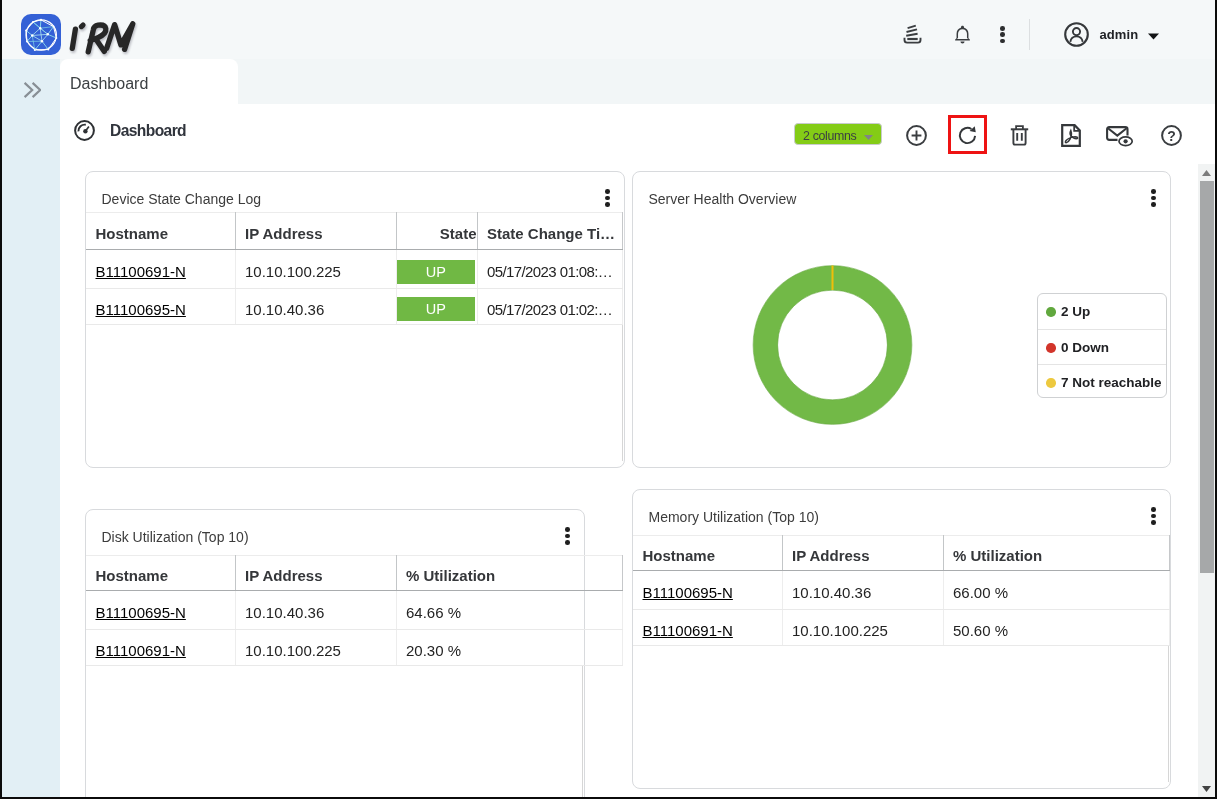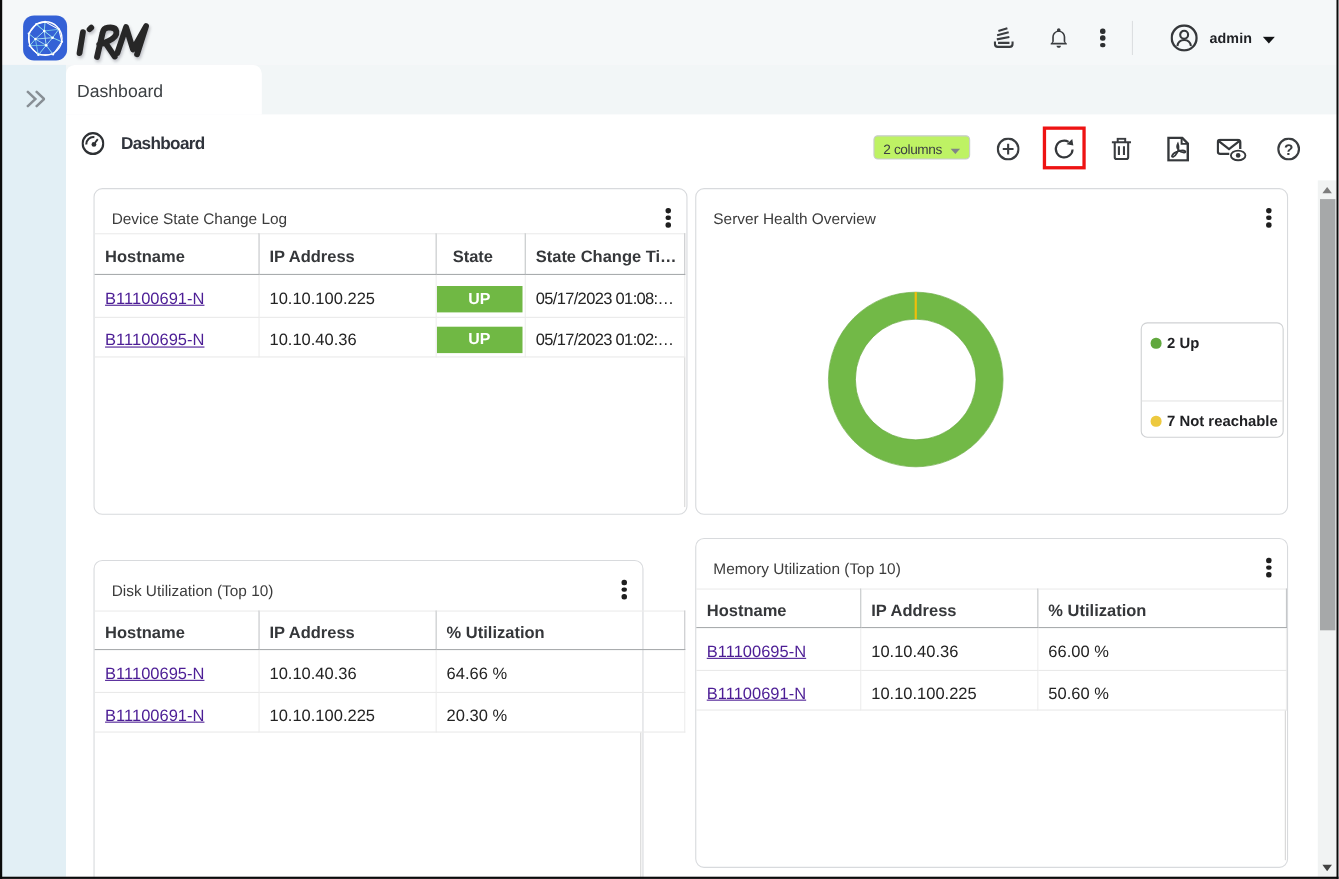--- a/index.html
+++ b/index.html
@@ -26,21 +26,21 @@
   
   .hic { color:#3a3d40; }
   #hdr-divider { left:1029px; top:19px; width:1px; height:31px; background:#dcdfe1; }
   #admin { left:1099.5px; top:27px; font-size:13px; font-weight:bold; color:#202226; letter-spacing:0.1px; }
 
   
   #chev { left:22.5px; top:82px; width:18px; height:16px; }
 
   
   #pgtitle { left:110px; top:121.5px; font-size:15.6px; letter-spacing:-0.6px; font-weight:bold; color:#30343c; }
-  #sel { left:794px; top:123px; width:88px; height:22px; border:1px solid #c8cbcd; border-radius:4px; background:#bef264; }
+  #sel { left:794px; top:123px; width:88px; height:22px; border:1px solid #c8cbcd; border-radius:4px; background:#84cc16; }
   #sel span { position:absolute; left:8px; top:4.5px; font-size:12.4px; letter-spacing:-0.35px; color:#3c4043; }
   #redbox { left:948px; top:115px; width:39px; height:39px; border:3px solid #ee1313; }
 
   
   .card { background:#fff; border:1px solid #d8dadd; border-radius:8px; }
   #card1 { left:85px; top:171px; width:540px; height:297px; }
   #card2 { left:632px; top:171px; width:539px; height:297px; }
   #card3 { left:85px; top:509px; width:500px; height:300px; }
   #card4 { left:632px; top:489px; width:539px; height:300px; }
   .ctitle { position:absolute; left:15.5px; top:18.5px; font-size:14px; color:#3c3c3c; }
@@ -51,24 +51,24 @@
   
   table { border-collapse:collapse; table-layout:fixed; width:537px; position:absolute; left:0; top:40px; }
   th { white-space:nowrap; overflow:hidden; font-size:15px; font-weight:bold; color:#35373a; text-align:left; padding:4px 0 0 9.5px;
        border-right:1px solid #c3c6c8; border-top:1px solid #ececec; border-bottom:1px solid #a9acae; }
   td { white-space:nowrap; overflow:hidden; font-size:15px; color:#232323; text-align:left; padding:5px 0 0 9.5px;
        border-right:1px solid #ededed; border-bottom:1px solid #e9e9e9; }
   th:last-child { border-right:1px solid #c6c8ca; }
   td:last-child { border-right:1px solid #ededed; }
   tr.hd { height:37px; } tr.r1 { height:39px; } tr.r2 { height:36px; }
   #card3 tr.hd, #card4 tr.hd { height:35px; }
-  a.lnk { color:#4c1d95; text-decoration:underline; }
+  a.lnk { color:#000000; text-decoration:underline; }
   .dt { letter-spacing:-0.6px; }
   .cState { text-align:center; padding:5px 0 0 0; }
-  .badge { display:block; margin:0 2px 0 0.5px; height:24px; background:#70b844; color:#fff; font-weight:bold;
+  .badge { display:block; margin:0 2px 0 0.5px; height:24px; background:#70b844; color:#fff; font-weight:normal;
            font-size:14.5px; text-align:center; line-height:24px; }
   .tline { position:absolute; right:1px; top:41px; width:1px; background:#d6d6d6; }
 
   
   #legend { position:absolute; left:404px; top:121px; width:130px; height:105px; border:1px solid #cfd1d3; border-radius:6px; background:#fff; }
   #legend .lrow { position:absolute; left:0; width:100%; height:35px;font-weight:bold; }
   #legend .lrow + .lrow { border-top:1px solid #e4e4e4; }
   .ldot { position:absolute; left:8px; top:13px; width:9.5px; height:9.5px; border-radius:50%; }
   .ltext { position:absolute; left:23px; top:10px; font-size:13.5px; color:#202124; }
 
@@ -213,21 +213,21 @@
     <colgroup>
         <col style="width:149px">
         <col style="width:161px">
         <col style="width:81px">
         <col>
       </colgroup>
     <tbody>
         <tr class="hd">
           <th>Hostname</th>
           <th>IP Address</th>
-          <th style="text-align:left;padding-left:15px">State</th>
+          <th style="text-align:right;padding-left:15px">State</th>
           <th>State Change Ti…</th>
         </tr>
     <tr class="r1">
           <td><a class="lnk" href="#">B11100691-N</a></td>
           <td>10.10.100.225</td>
           <td class="cState">
             <span class="badge">UP</span>
           </td>
           <td class="dt">05/17/2023 01:08:…</td>
         </tr>
@@ -254,20 +254,24 @@
   <svg width="537" height="295" style="position:absolute;left:0;top:0">
     <circle cx="199.5" cy="173" r="67" fill="none" stroke="#72b947" stroke-width="24.5"></circle>
     <circle cx="199.5" cy="173" r="79.4" fill="none" stroke="#60a437" stroke-width="0.8" opacity="0.7"></circle>
     <circle cx="199.5" cy="173" r="54.9" fill="none" stroke="#60a437" stroke-width="0.8" opacity="0.7"></circle>
     <line x1="199.5" y1="93.5" x2="199.5" y2="118" stroke="#f0be0a" stroke-width="2"></line>
   </svg>
   <div id="legend">
     <div class="lrow" style="top:0">
         <span class="ldot" style="background:#61a83e"></span>
         <span class="ltext">2 Up</span>
+      </div>
+    <div class="lrow" style="top:35px">
+        <span class="ldot" style="background:#d2352b"></span>
+        <span class="ltext">0 Down</span>
       </div>
     <div class="lrow" style="top:70px">
         <span class="ldot" style="background:#edc93f"></span>
         <span class="ltext">7 Not reachable</span>
       </div>
   </div>
 </div>
 
 <div class="abs card" id="card3">
   <div class="ctitle">Disk Utilization (Top 10)</div>

